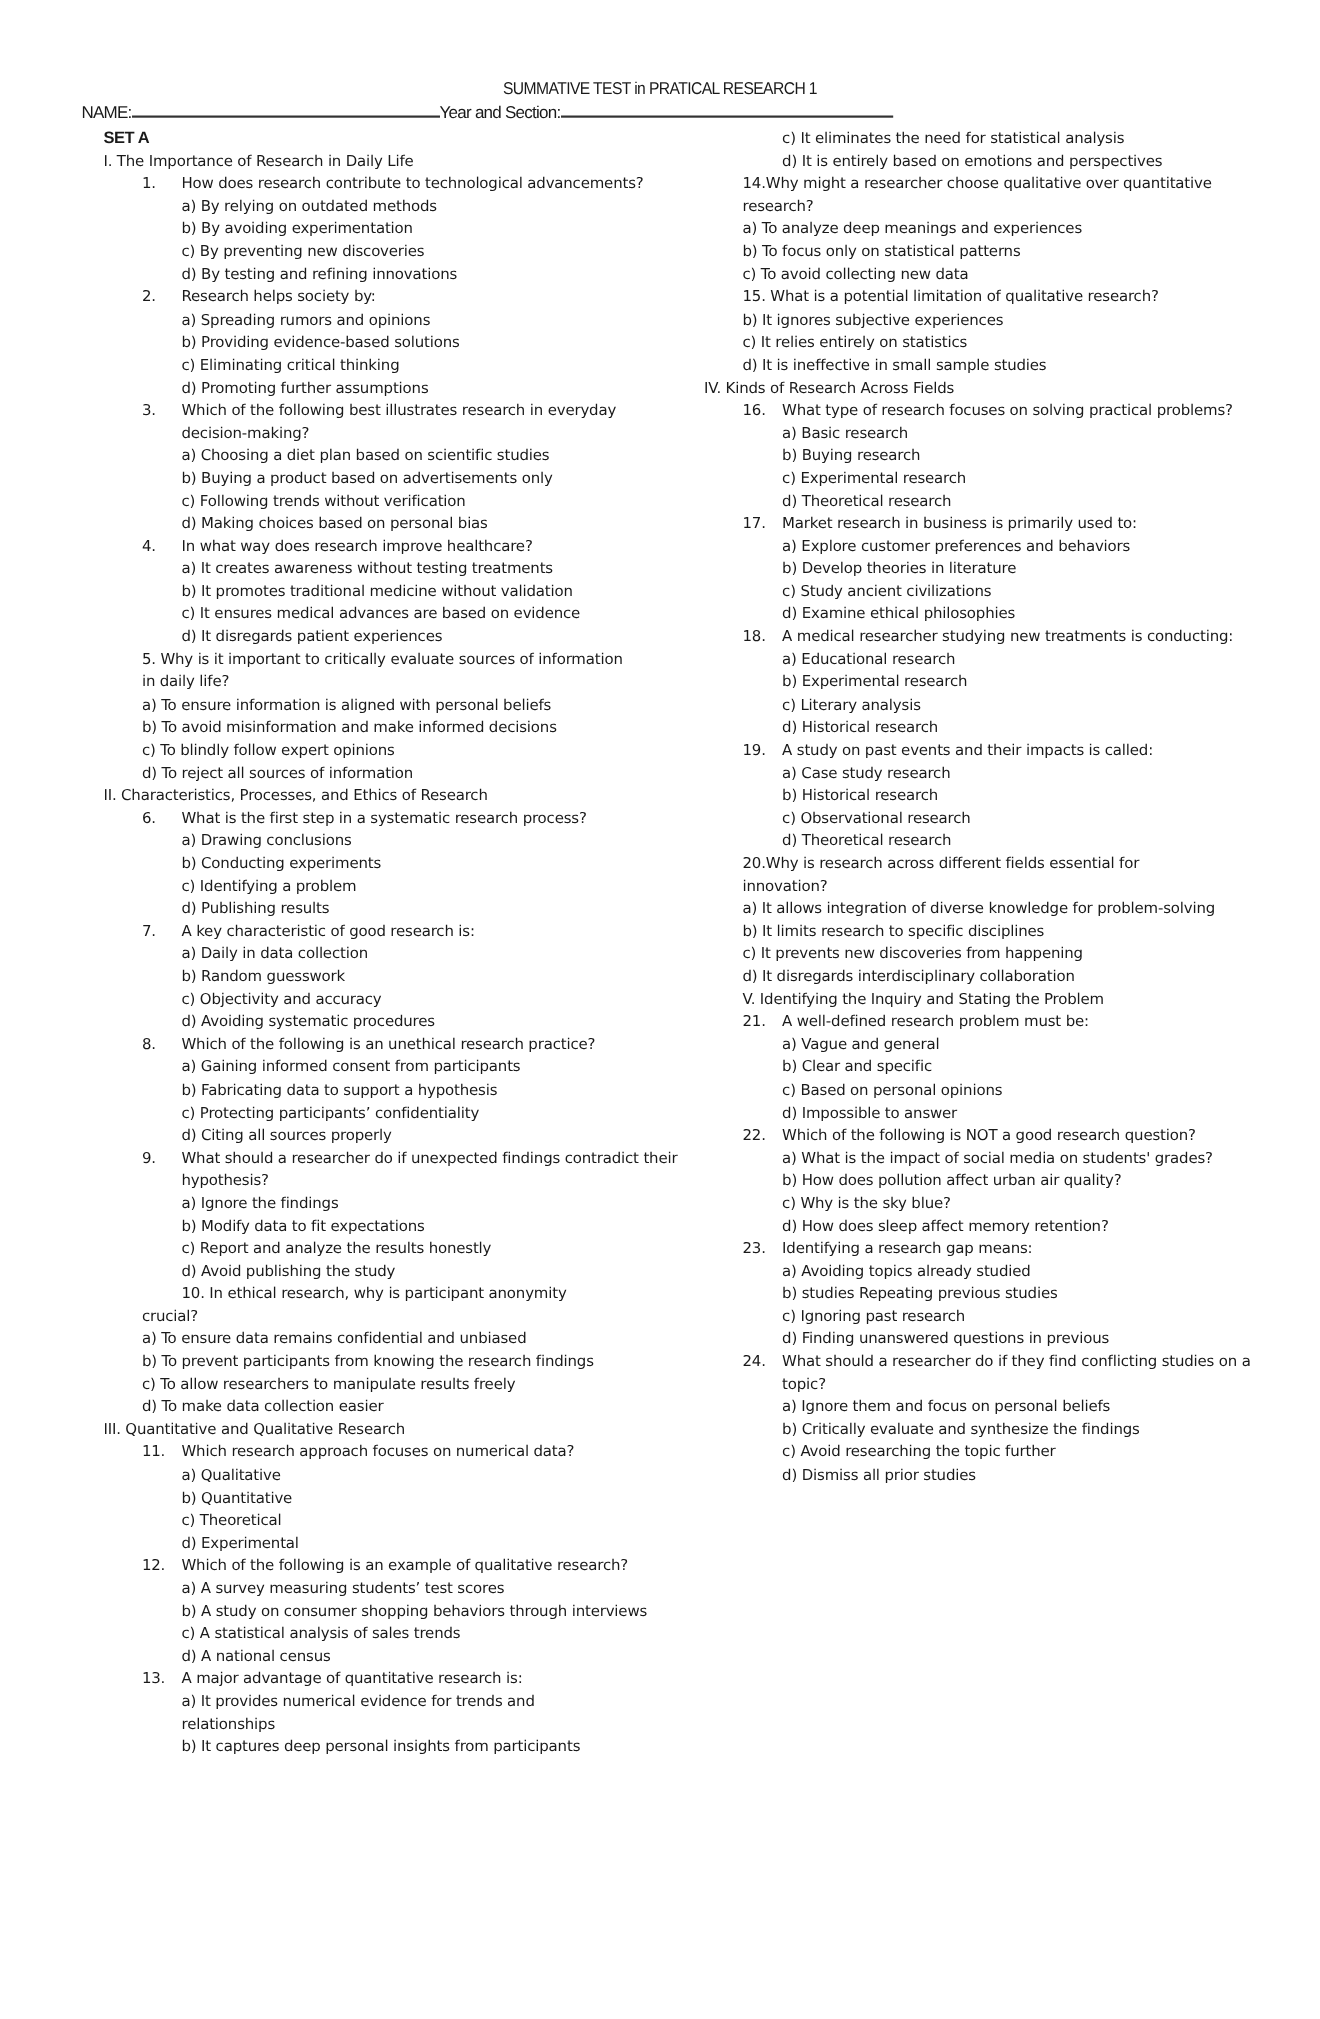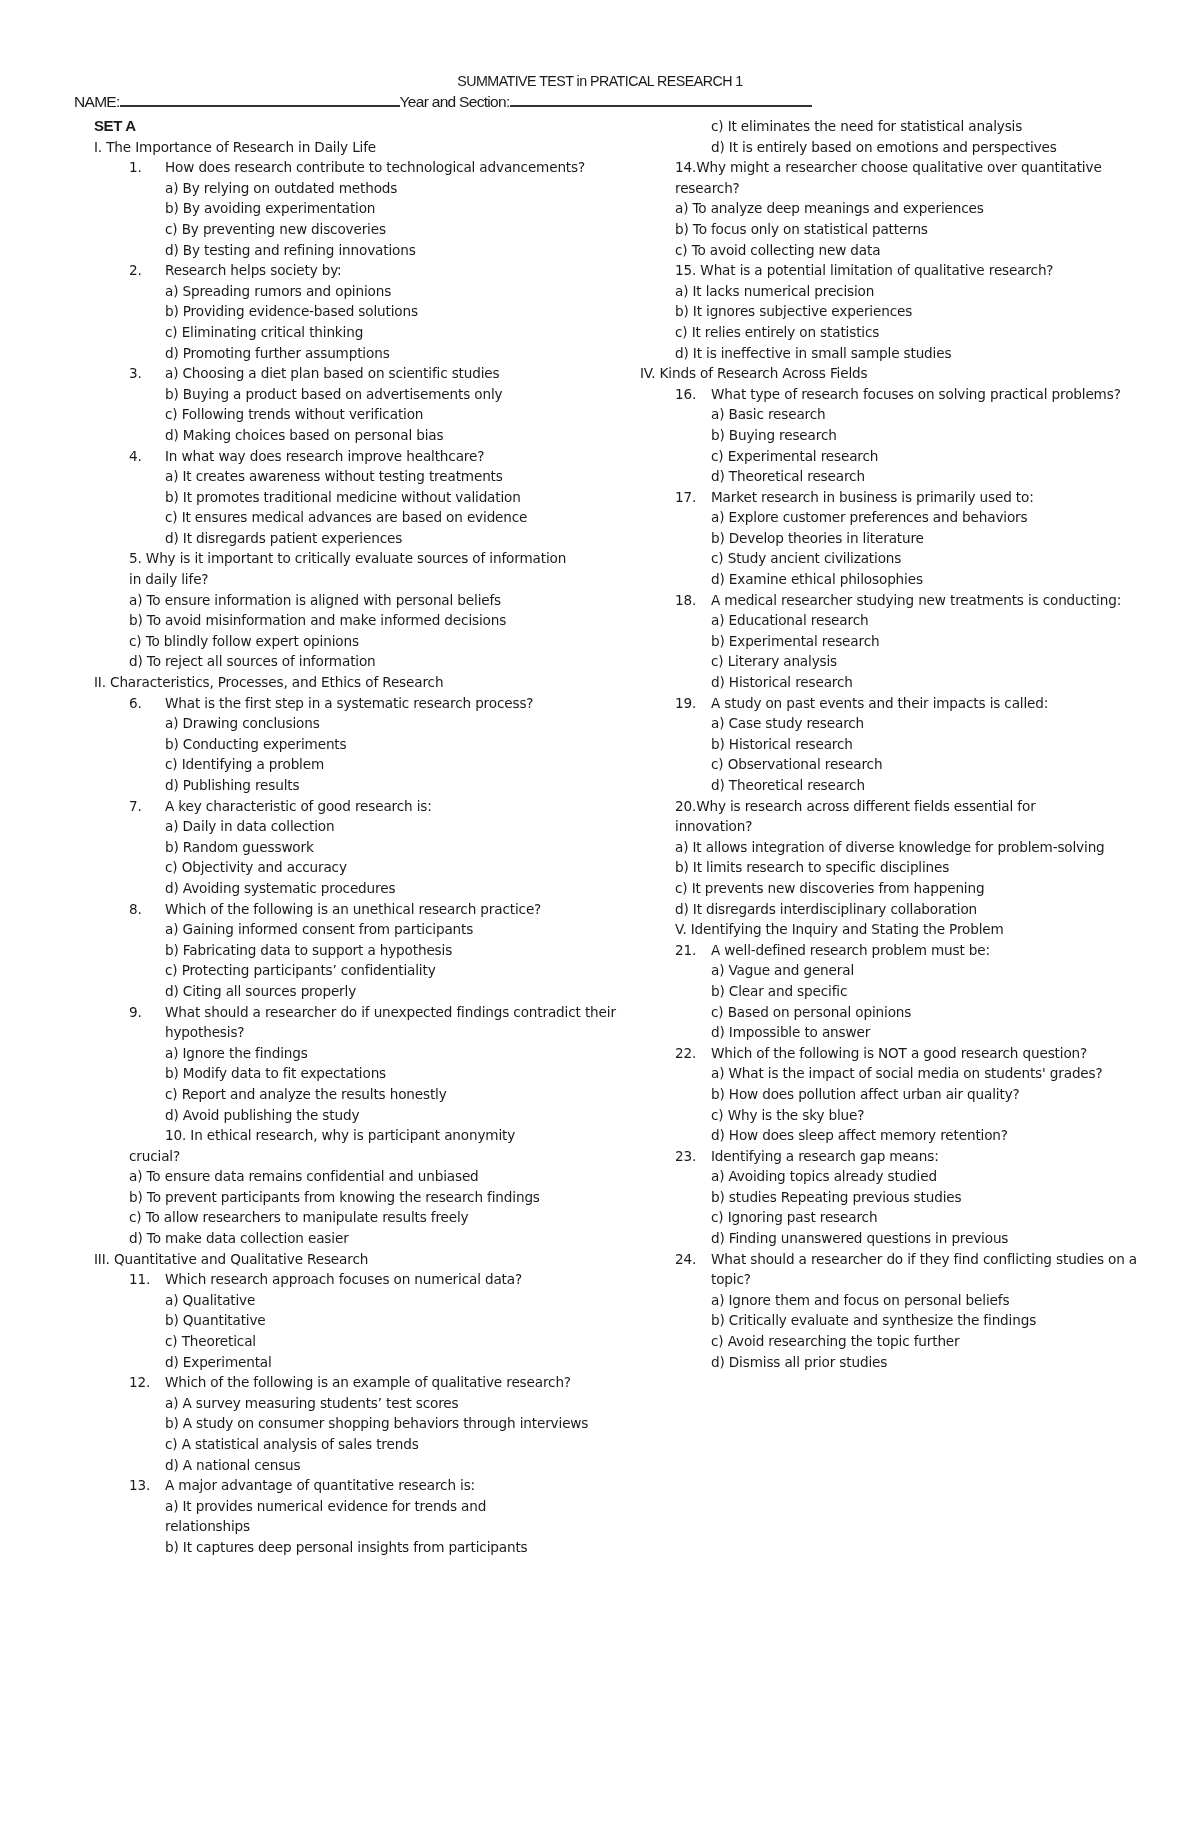--- a/index.html
+++ b/index.html
@@ -42,21 +42,21 @@
     <div class="opt">b) By avoiding experimentation</div>
     <div class="opt">c) By preventing new discoveries</div>
     <div class="opt">d) By testing and refining innovations</div>
 
     <div class="q"><span class="num">2.</span><span>Research helps society by:</span></div>
     <div class="opt">a) Spreading rumors and opinions</div>
     <div class="opt">b) Providing evidence-based solutions</div>
     <div class="opt">c) Eliminating critical thinking</div>
     <div class="opt">d) Promoting further assumptions</div>
 
-    <div class="q"><span class="num">3.</span></div>
+    <div class="q"><span class="num">3.</span><span>Which of the following best illustrates research in everyday decision-making?</span></div>
     <div class="opt">a) Choosing a diet plan based on scientific studies</div>
     <div class="opt">b) Buying a product based on advertisements only</div>
     <div class="opt">c) Following trends without verification</div>
     <div class="opt">d) Making choices based on personal bias</div>
 
     <div class="q"><span class="num">4.</span><span>In what way does research improve healthcare?</span></div>
     <div class="opt">a) It creates awareness without testing treatments</div>
     <div class="opt">b) It promotes traditional medicine without validation</div>
     <div class="opt" style="width:370px">c) It ensures medical advances are based on evidence</div>
     <div class="opt">d) It disregards patient experiences</div>
@@ -122,21 +122,20 @@
   <div class="col right">
     <div class="opt" style="white-space:nowrap">c) It eliminates the need for statistical analysis</div>
     <div class="opt" style="white-space:nowrap">d) It is entirely based on emotions and perspectives</div>
 
     <div class="flat" style="width:450px">14.Why might a researcher choose qualitative over quantitative research?</div>
     <div class="flatopt">a) To analyze deep meanings and experiences</div>
     <div class="flatopt">b) To focus only on statistical patterns</div>
     <div class="flatopt">c) To avoid collecting new data</div>
 
     <div class="flat" style="white-space:nowrap">15. What is a potential limitation of qualitative research?</div>
-    <div class="flatopt">a) It lacks numerical precision</div>
     <div class="flatopt">b) It ignores subjective experiences</div>
     <div class="flatopt">c) It relies entirely on statistics</div>
     <div class="flatopt">d) It is ineffective in small sample studies</div>
 
     <div class="sec">IV. Kinds of Research Across Fields</div>
 
     <div class="q" style="width:470px"><span class="num">16.</span><span>What type of research focuses on solving practical problems?</span></div>
     <div class="opt">a) Basic research</div>
     <div class="opt">b) Buying research</div>
     <div class="opt">c) Experimental research</div>

